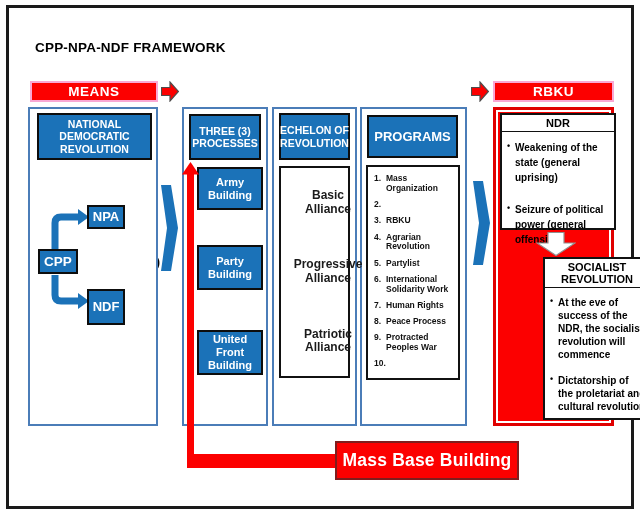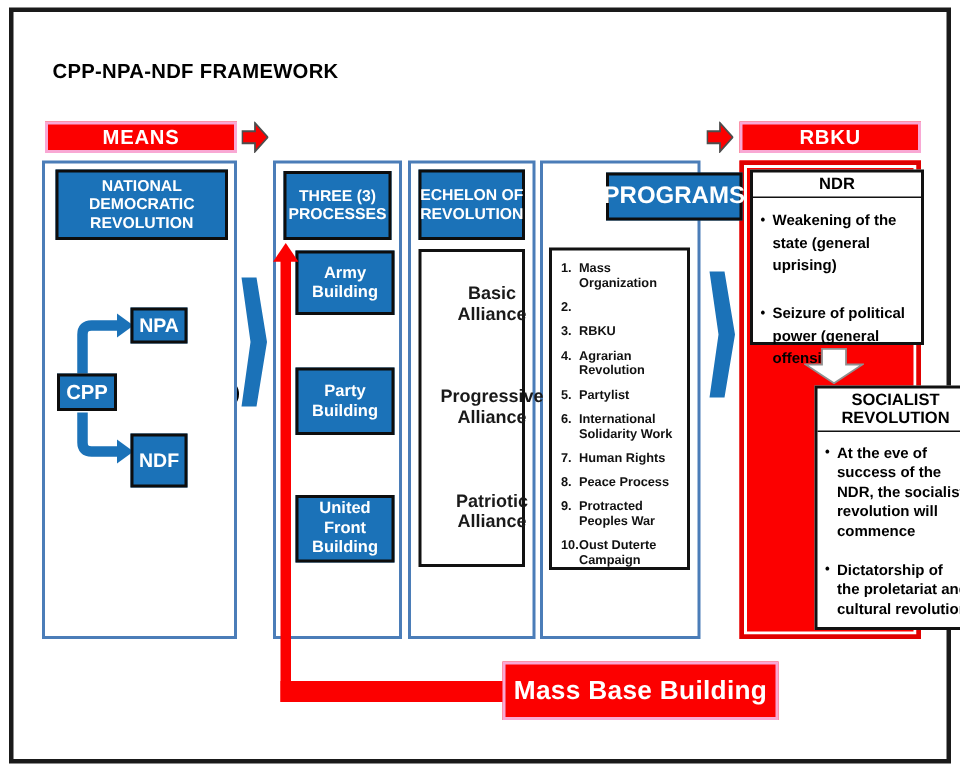--- a/index.html
+++ b/index.html
@@ -26,21 +26,21 @@
   .ends-card{background:#fff;border:2px solid #111;z-index:4;}
   .ends-title{font-size:11px;font-weight:bold;text-align:center;line-height:1.1;
               border-bottom:1.5px solid #111;padding:2px 1px;}
   .bullet{display:flex;font-weight:bold;color:#000;}
   .bullet .dot{flex:0 0 8px;font-size:9px;}
   .ndr-body{padding:8px 4px 0 5px;font-size:10px;line-height:1.5;}
   .ndr-body .bullet{margin-bottom:17px;}
   .soc-body{padding:8px 3px 0 5px;font-size:10px;line-height:1.3;}
   .soc-body .bullet{margin-bottom:13px;}
   .redline{background:#fc0000;z-index:5;}
-  .massbase{left:335px;top:441px;width:184px;height:39px;background:#fc0000;border:2px solid #f9a8d4;
+  .massbase{left:335px;top:441px;width:184px;height:39px;background:#fc0000;border:2px solid #7f1d1d;
             color:#fff;font-size:17.5px;font-weight:bold;display:flex;align-items:center;
             justify-content:center;z-index:6;letter-spacing:.2px;}
   svg{display:block;}
 </style>
 </head>
 <body>
 
 <div id="stage">
   <div class="frame"></div>
 
@@ -91,21 +91,21 @@
 
   <div class="abs col" style="left:272px;width:85px;"></div>
   <div class="abs bluebox" style="left:279px;top:113px;width:71px;height:47px;font-size:10.5px;padding:0 8px;">ECHELON OF REVOLUTION</div>
   <div class="abs whitebox alliance-box" style="left:279px;top:166px;width:71px;height:212px;">
     <div class="alliance">Basic Alliance</div>
     <div class="alliance">Progressive Alliance</div>
     <div class="alliance">Patriotic Alliance</div>
   </div>
 
   <div class="abs col" style="left:360px;width:107px;"></div>
-  <div class="abs bluebox" style="left:367px;top:115px;width:91px;height:32px;font-size:16px;margin-left:37px;">PROGRAMS</div>
+  <div class="abs bluebox" style="left:367px;top:115px;width:91px;height:43px;font-size:13px;">PROGRAMS</div>
   <div class="abs whitebox" style="left:366px;top:165px;width:94px;height:215px;padding:7px 2px 0 6px;">
     <div class="prog-item">
       <span class="prog-num">1.</span>
       <span class="prog-text">Mass Organization</span>
       </div>
     <div class="prog-item">
       <span class="prog-num">2.</span>
       </div>
     <div class="prog-item">
       <span class="prog-num">3.</span>
@@ -130,21 +130,20 @@
     <div class="prog-item">
       <span class="prog-num">8.</span>
       <span class="prog-text">Peace Process</span>
       </div>
     <div class="prog-item">
       <span class="prog-num">9.</span>
       <span class="prog-text">Protracted Peoples War</span>
       </div>
     <div class="prog-item">
       <span class="prog-num">10.</span>
-      <span class="prog-text">Oust Duterte Campaign</span>
       </div>
   </div>
 
   <div class="abs ends-shell"></div>
   <div class="abs ends-card" style="left:500px;top:113px;width:116px;height:117px;">
     <div class="ends-title">NDR</div>
     <div class="ndr-body">
       <div class="bullet">
         <span class="dot">•</span>
         <span>Weakening of the state (general uprising)</span>

